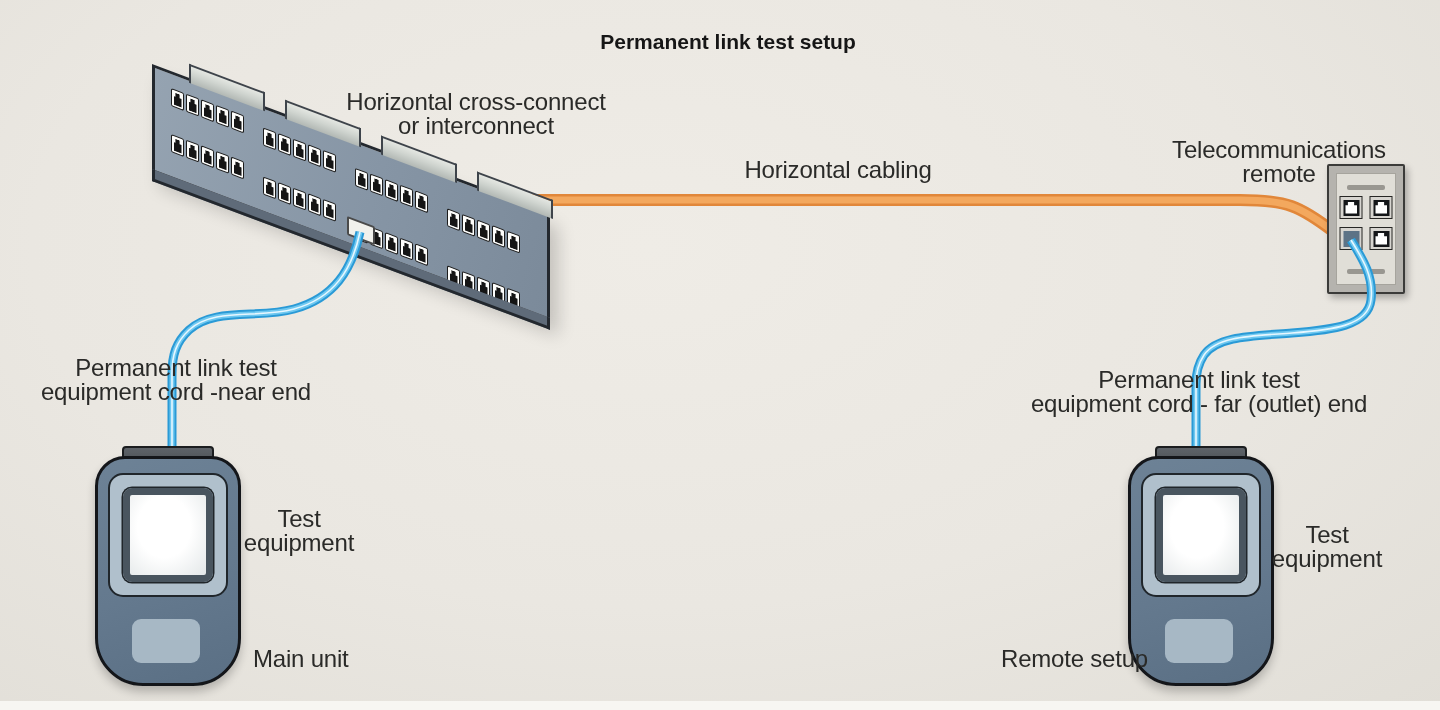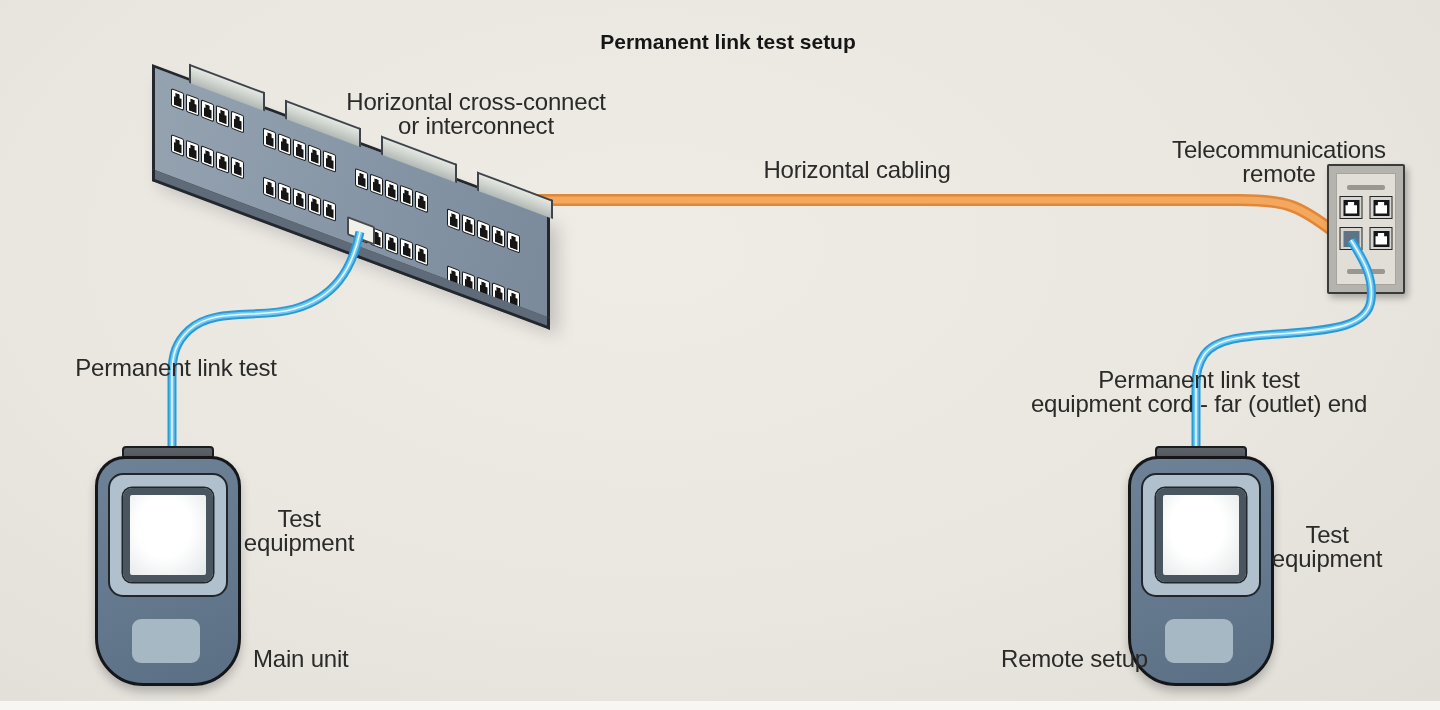--- a/index.html
+++ b/index.html
@@ -289,27 +289,28 @@
         <div class="screen"></div>
       </div>
       <div class="keypad"></div>
     </div>
   </div>
 
   <div class="lbl" style="left:476px;top:90px">
     <span>Horizontal cross-connect</span><br>
     <span>or interconnect</span>
   </div>
-  <div class="lbl" style="left:857px;top:158px">Horizontal cabling</div>
+  <div class="lbl" style="left:838px;top:158px">Horizontal cabling</div>
   <div class="lbl" style="left:1279px;top:138px">
     <span>Telecommunications</span><br>
     <span>remote</span>
   </div>
   <div class="lbl" style="left:176px;top:356px">
     <span>Permanent link test</span><br>
+    <span>equipment cord -near end</span>
   </div>
   <div class="lbl" style="left:1199px;top:368px">
     <span>Permanent link test</span><br>
     <span>equipment cord - far (outlet) end</span>
   </div>
   <div class="lbl" style="left:299px;top:507px">
     <span>Test</span><br>
     <span>equipment</span>
   </div>
   <div class="lbl" style="left:1327px;top:523px">

